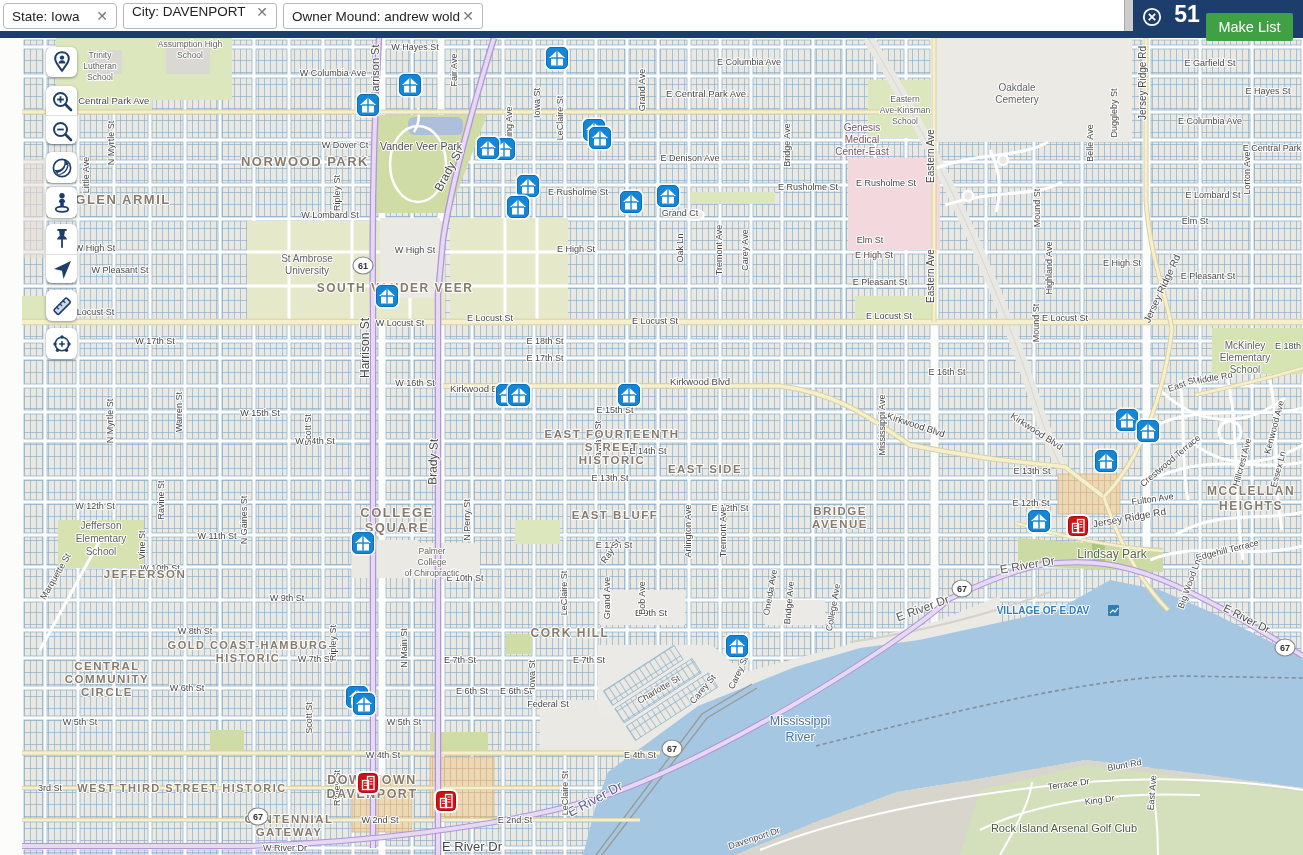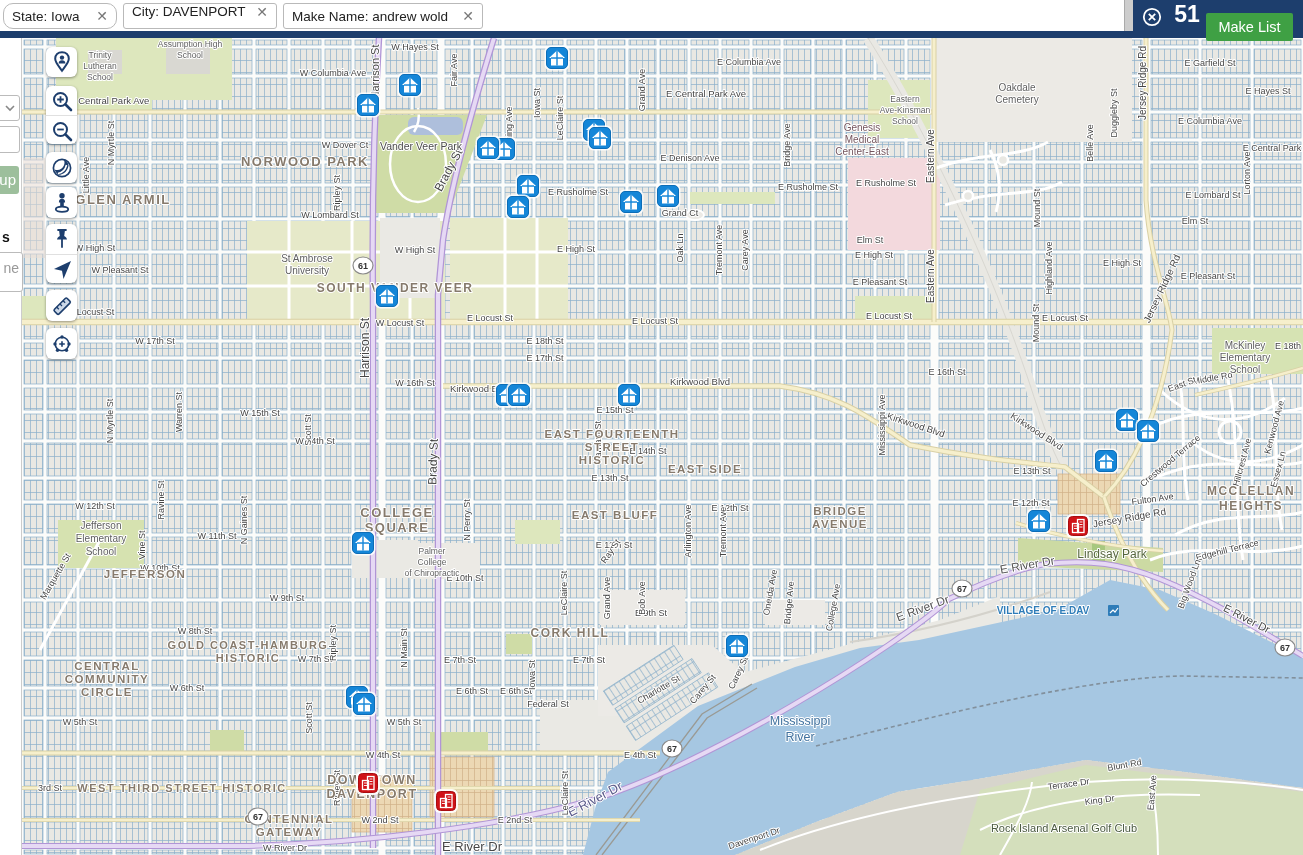--- a/index.html
+++ b/index.html
@@ -1428,31 +1428,20 @@
       <use href="#hm" x="1148" y="431"></use>
       <use href="#hm" x="1106" y="461"></use>
       <use href="#hm" x="1039" y="521"></use>
       <use href="#hm" x="737" y="646"></use>
       <use href="#hm" x="364" y="704"></use>
       <use href="#rm" x="368" y="783"></use>
       <use href="#rm" x="446" y="801"></use>
       <use href="#rm" x="1078" y="526"></use>
     </svg>
 
-<div style="position:absolute;left:0;top:38px;width:22px;height:817px;background:#fff;border-right:1px solid #ccc;box-sizing:border-box;">
-  <div style="position:absolute;left:-60px;top:57px;width:78px;height:24px;border:1px solid #bbb;border-radius:3px;background:#fff;">
-    <svg width="12" height="12" viewBox="0 0 12 12" style="position:absolute;right:3px;top:6px;">
-          <path d="M2 4 L6 8 L10 4" stroke="#888" stroke-width="1.6" fill="none"></path>
-        </svg>
-  </div>
-  <div style="position:absolute;left:-60px;top:88px;width:78px;height:25px;border:1px solid #bbb;border-radius:3px;background:#fff;"></div>
-  <div style="position:absolute;left:-60px;top:128px;width:76px;height:28px;background:#9dbf9c;border-radius:3px;color:#fff;font-size:15px;line-height:27px;text-align:right;padding-right:3px;">up</div>
-  <div style="position:absolute;left:2px;top:191px;font-size:14px;font-weight:bold;color:#111;">s</div>
-  <div style="position:absolute;left:-60px;top:214px;width:78px;height:38px;border:1px solid #bbb;border-radius:3px;background:#fff;color:#999;font-size:14px;line-height:30px;text-align:right;padding-right:3px;">ne</div>
-</div>
 <div style="position:absolute;left:46px;top:47px;width:31px;height:30px;background:#fff;border-radius:6px;box-shadow:0 1px 3px rgba(0,0,0,.4);">
       <div style="height:30px;display:flex;align-items:center;justify-content:center;">
         <svg width="24" height="24" viewBox="0 0 24 24">
           <path d="M12 2.2 C8 2.2 5.2 5 5.2 8.8 C5.2 12.6 9 16.5 12 20.8 C15 16.5 18.8 12.6 18.8 8.8 C18.8 5 16 2.2 12 2.2 Z" fill="none" stroke="#1d3e6d" stroke-width="2"></path>
           <circle cx="12" cy="7.6" r="2.2" fill="#1d3e6d"></circle>
           <path d="M8.6 13.4 C8.6 11 10 10.2 12 10.2 C14 10.2 15.4 11 15.4 13.4 Z" fill="#1d3e6d"></path>
         </svg>
       </div>
     </div>
     <div style="position:absolute;left:46px;top:86px;width:31px;height:58px;background:#fff;border-radius:6px;box-shadow:0 1px 3px rgba(0,0,0,.4);">
@@ -1523,30 +1512,30 @@
           <circle cx="12" cy="5" r="1.7" fill="#1d3e6d"></circle>
           <circle cx="7.5" cy="18.3" r="1.7" fill="#1d3e6d"></circle>
           <circle cx="16.5" cy="18.3" r="1.7" fill="#1d3e6d"></circle>
         </svg>
       </div>
     </div>
 
 <div style="position:absolute;left:0;top:0;width:1303px;height:38px;background:#1d3e6d;">
   <div style="position:absolute;left:0;top:0;width:1124px;height:31px;background:#fff;"></div>
   <div style="position:absolute;left:1124px;top:0;width:8px;height:31px;background:#cdcdcd;border-left:1px solid #aaa;"></div>
-  <div style="position:absolute;left:3px;top:3px;width:114px;height:26px;background:#fff;border:1px solid #b9b9b9;border-radius:10px;display:flex;align-items:center;box-sizing:border-box;">
+  <div style="position:absolute;left:3px;top:3px;width:114px;height:26px;background:#fff;border:1px solid #b9b9b9;border-radius:4px;display:flex;align-items:center;box-sizing:border-box;">
         <span style="margin-left:8px;font-size:13.5px;color:#222;white-space:nowrap;">State: Iowa</span>
         <span style="margin-left:auto;margin-right:8px;color:#777;font-size:14px;">✕</span>
       </div>
   <div style="position:absolute;left:123px;top:3px;width:154px;height:26px;background:#fff;border:1px solid #b9b9b9;border-radius:3px;display:flex;align-items:flex-start;box-sizing:border-box;">
         <span style="margin-left:8px;font-size:13.5px;color:#222;white-space:nowrap;">City: DAVENPORT</span>
         <span style="margin-left:auto;margin-right:8px;color:#777;font-size:14px;">✕</span>
       </div>
   <div style="position:absolute;left:283px;top:3px;width:200px;height:26px;background:#fff;border:1px solid #b9b9b9;border-radius:3px;display:flex;align-items:center;box-sizing:border-box;">
-        <span style="margin-left:8px;font-size:13.5px;color:#222;white-space:nowrap;">Make Name: andrew wold</span>
+        <span style="margin-left:8px;font-size:13.5px;color:#222;white-space:nowrap;">Owner Mound: andrew wold</span>
         <span style="margin-left:auto;margin-right:8px;color:#777;font-size:14px;">✕</span>
       </div>
   <div style="position:absolute;left:1142px;top:7px;width:20px;height:20px;">
     <svg width="20" height="20" viewBox="0 0 20 20">
           <circle cx="10" cy="10" r="8.2" fill="none" stroke="#fff" stroke-width="1.8"></circle>
     <path d="M6.8 6.8 L13.2 13.2 M13.2 6.8 L6.8 13.2" stroke="#fff" stroke-width="1.8"></path>
         </svg>
   </div>
   <div style="position:absolute;left:1168px;top:1px;width:38px;text-align:center;color:#fff;font-size:23px;font-weight:bold;">51</div>
   <div style="position:absolute;left:1206px;top:13px;width:87px;height:28px;background:#3fa044;border-radius:2px;color:#fff;

